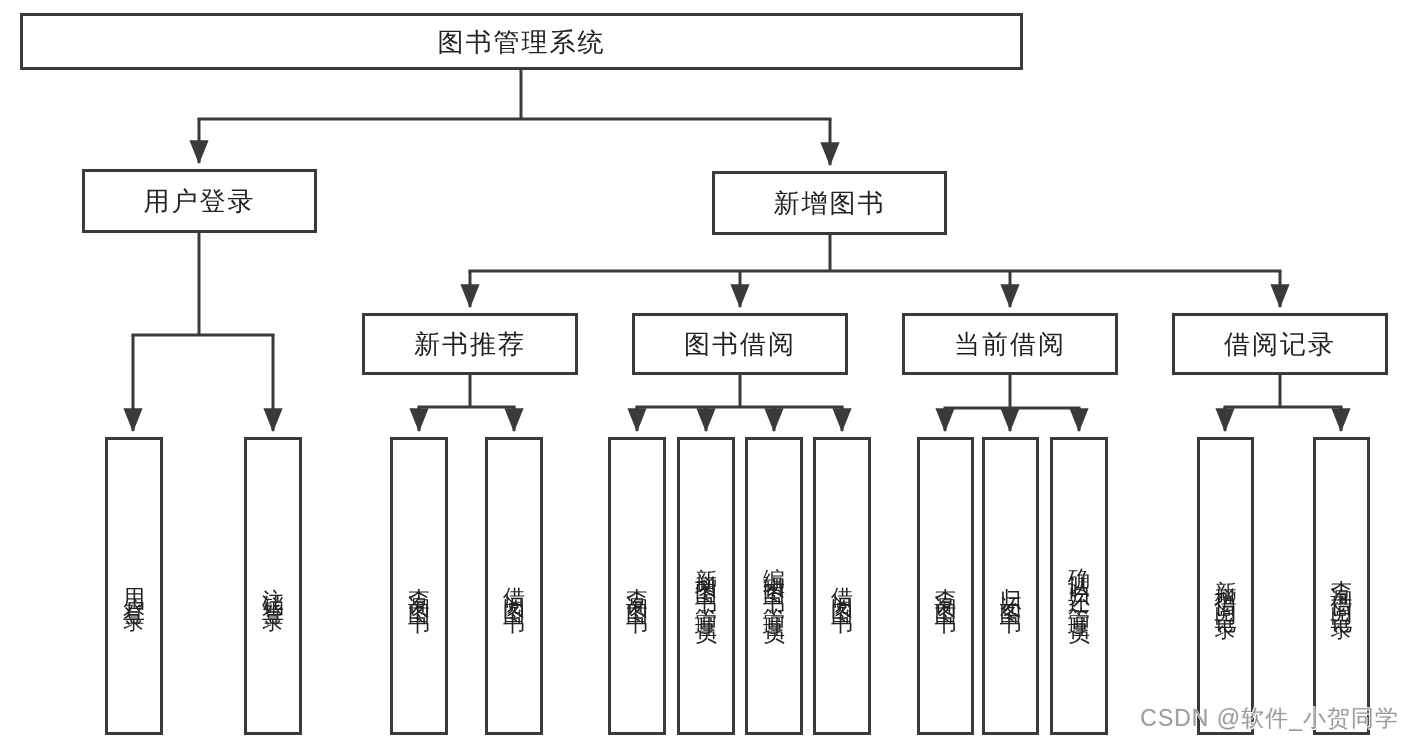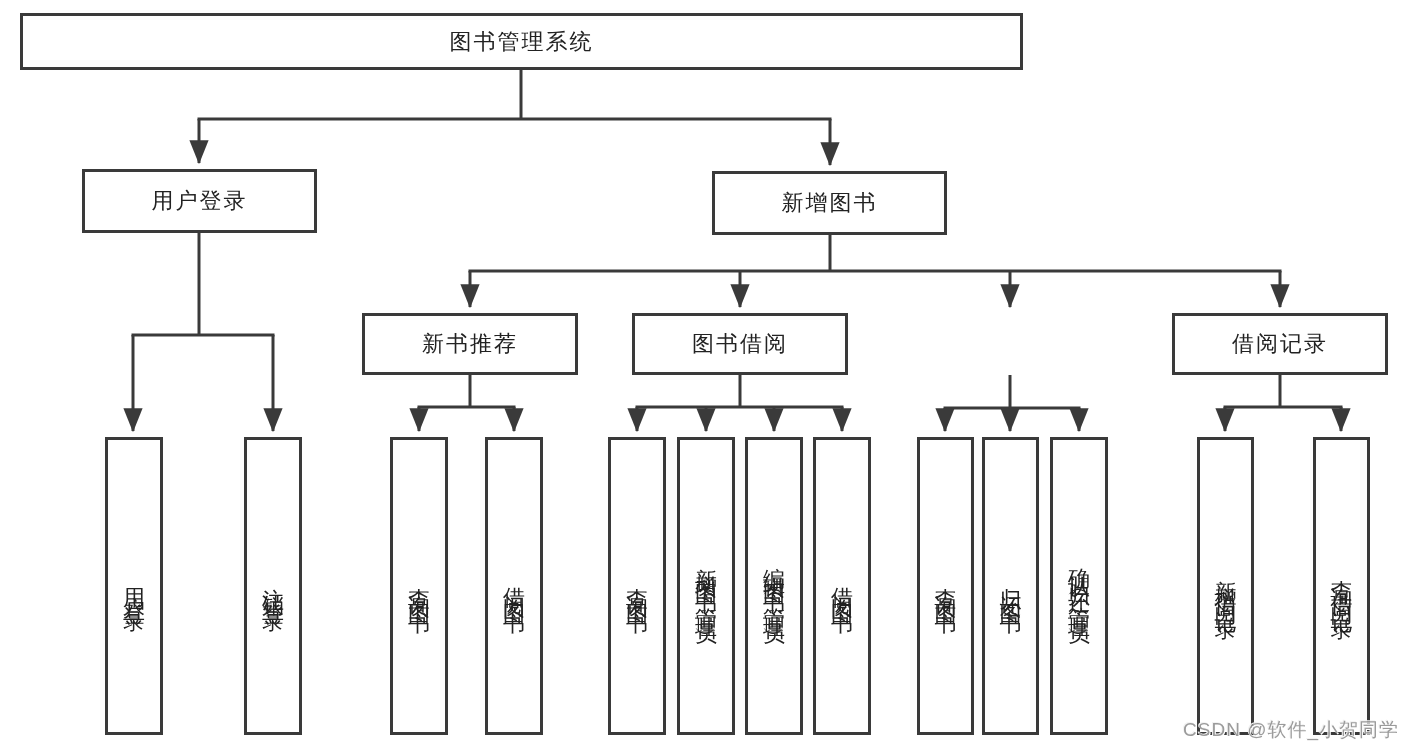--- a/index.html
+++ b/index.html
@@ -21,37 +21,37 @@
     position: absolute;
     background: #ffffff;
     border: 3px solid #3a3a3a;
     box-sizing: border-box;
     display: flex;
     align-items: center;
     justify-content: center;
     color: #222222;
   }
   .node.h .lbl {
-    font-size: 22px;
+    font-size: 26px;
     letter-spacing: 2px;
     white-space: nowrap;
     line-height: 1;
   }
   .node.leaf .lbl {
     writing-mode: vertical-rl;
     font-size: 22px;
     letter-spacing: 8px;
     line-height: 1;
     white-space: nowrap;
   }
   .watermark {
     position: absolute;
     right: 6px;
-    bottom: 4px;
-    font-size: 19px;
+    bottom: 13px;
+    font-size: 23px;
     letter-spacing: 1px;
     color: #9b9b9b;
     text-shadow: 1px 1px 0 #ffffff, -1px -1px 0 #f2f2f2;
     white-space: nowrap;
   }
 </style>
 </head>
 <body>
 
 <div class="canvas">
@@ -116,20 +116,23 @@
   <div class="node h" style="left:712px; top:171px; width:235px; height:64px;">
     <span class="lbl">新增图书</span>
   </div>
 
   <div class="node h" style="left:632px; top:313px; width:216px; height:62px;">
     <span class="lbl">图书借阅</span>
   </div>
   <div class="node h" style="left:362px; top:313px; width:216px; height:62px;">
     <span class="lbl">新书推荐</span>
   </div>
+  <div class="node h" style="left:902px; top:313px; width:216px; height:62px;">
+    <span class="lbl">当前借阅</span>
+  </div>
   <div class="node h" style="left:1172px; top:313px; width:216px; height:62px;">
     <span class="lbl">借阅记录</span>
   </div>
 
   <div class="node leaf" style="left:105px; top:437px; width:58px; height:298px;">
     <span class="lbl">用户登录</span>
   </div>
   <div class="node leaf" style="left:244px; top:437px; width:58px; height:298px;">
     <span class="lbl">注销登录</span>
   </div>

